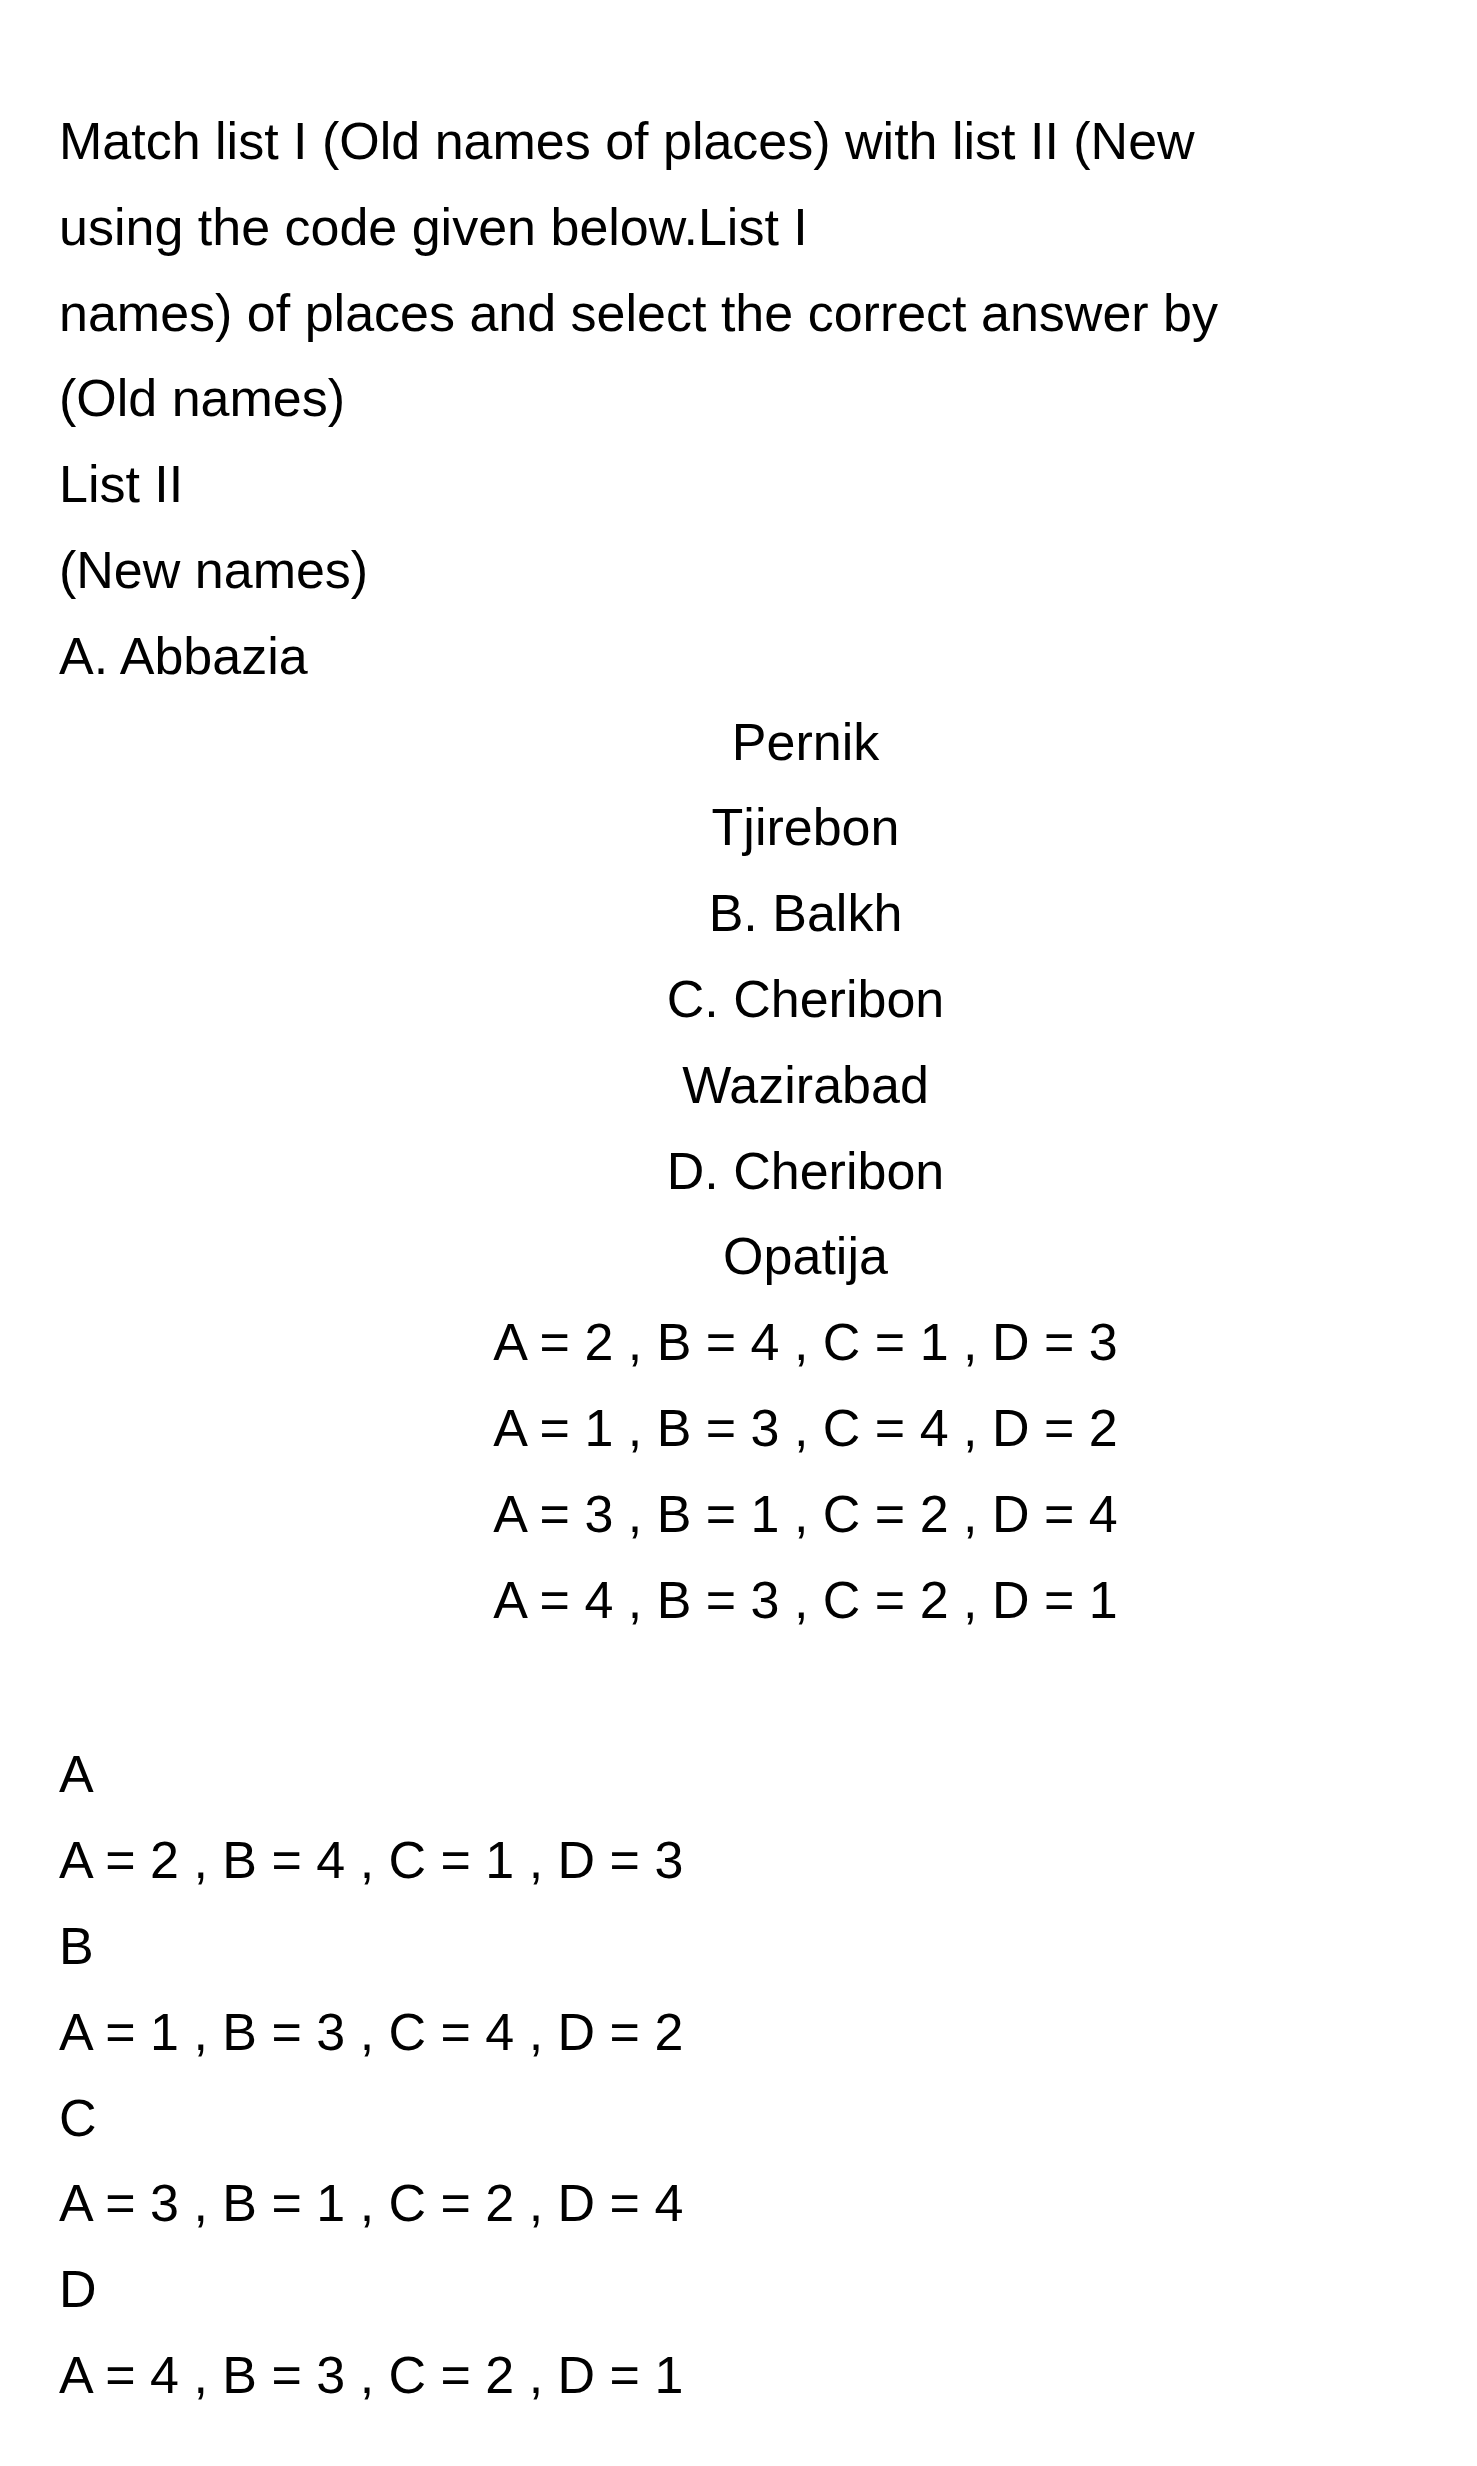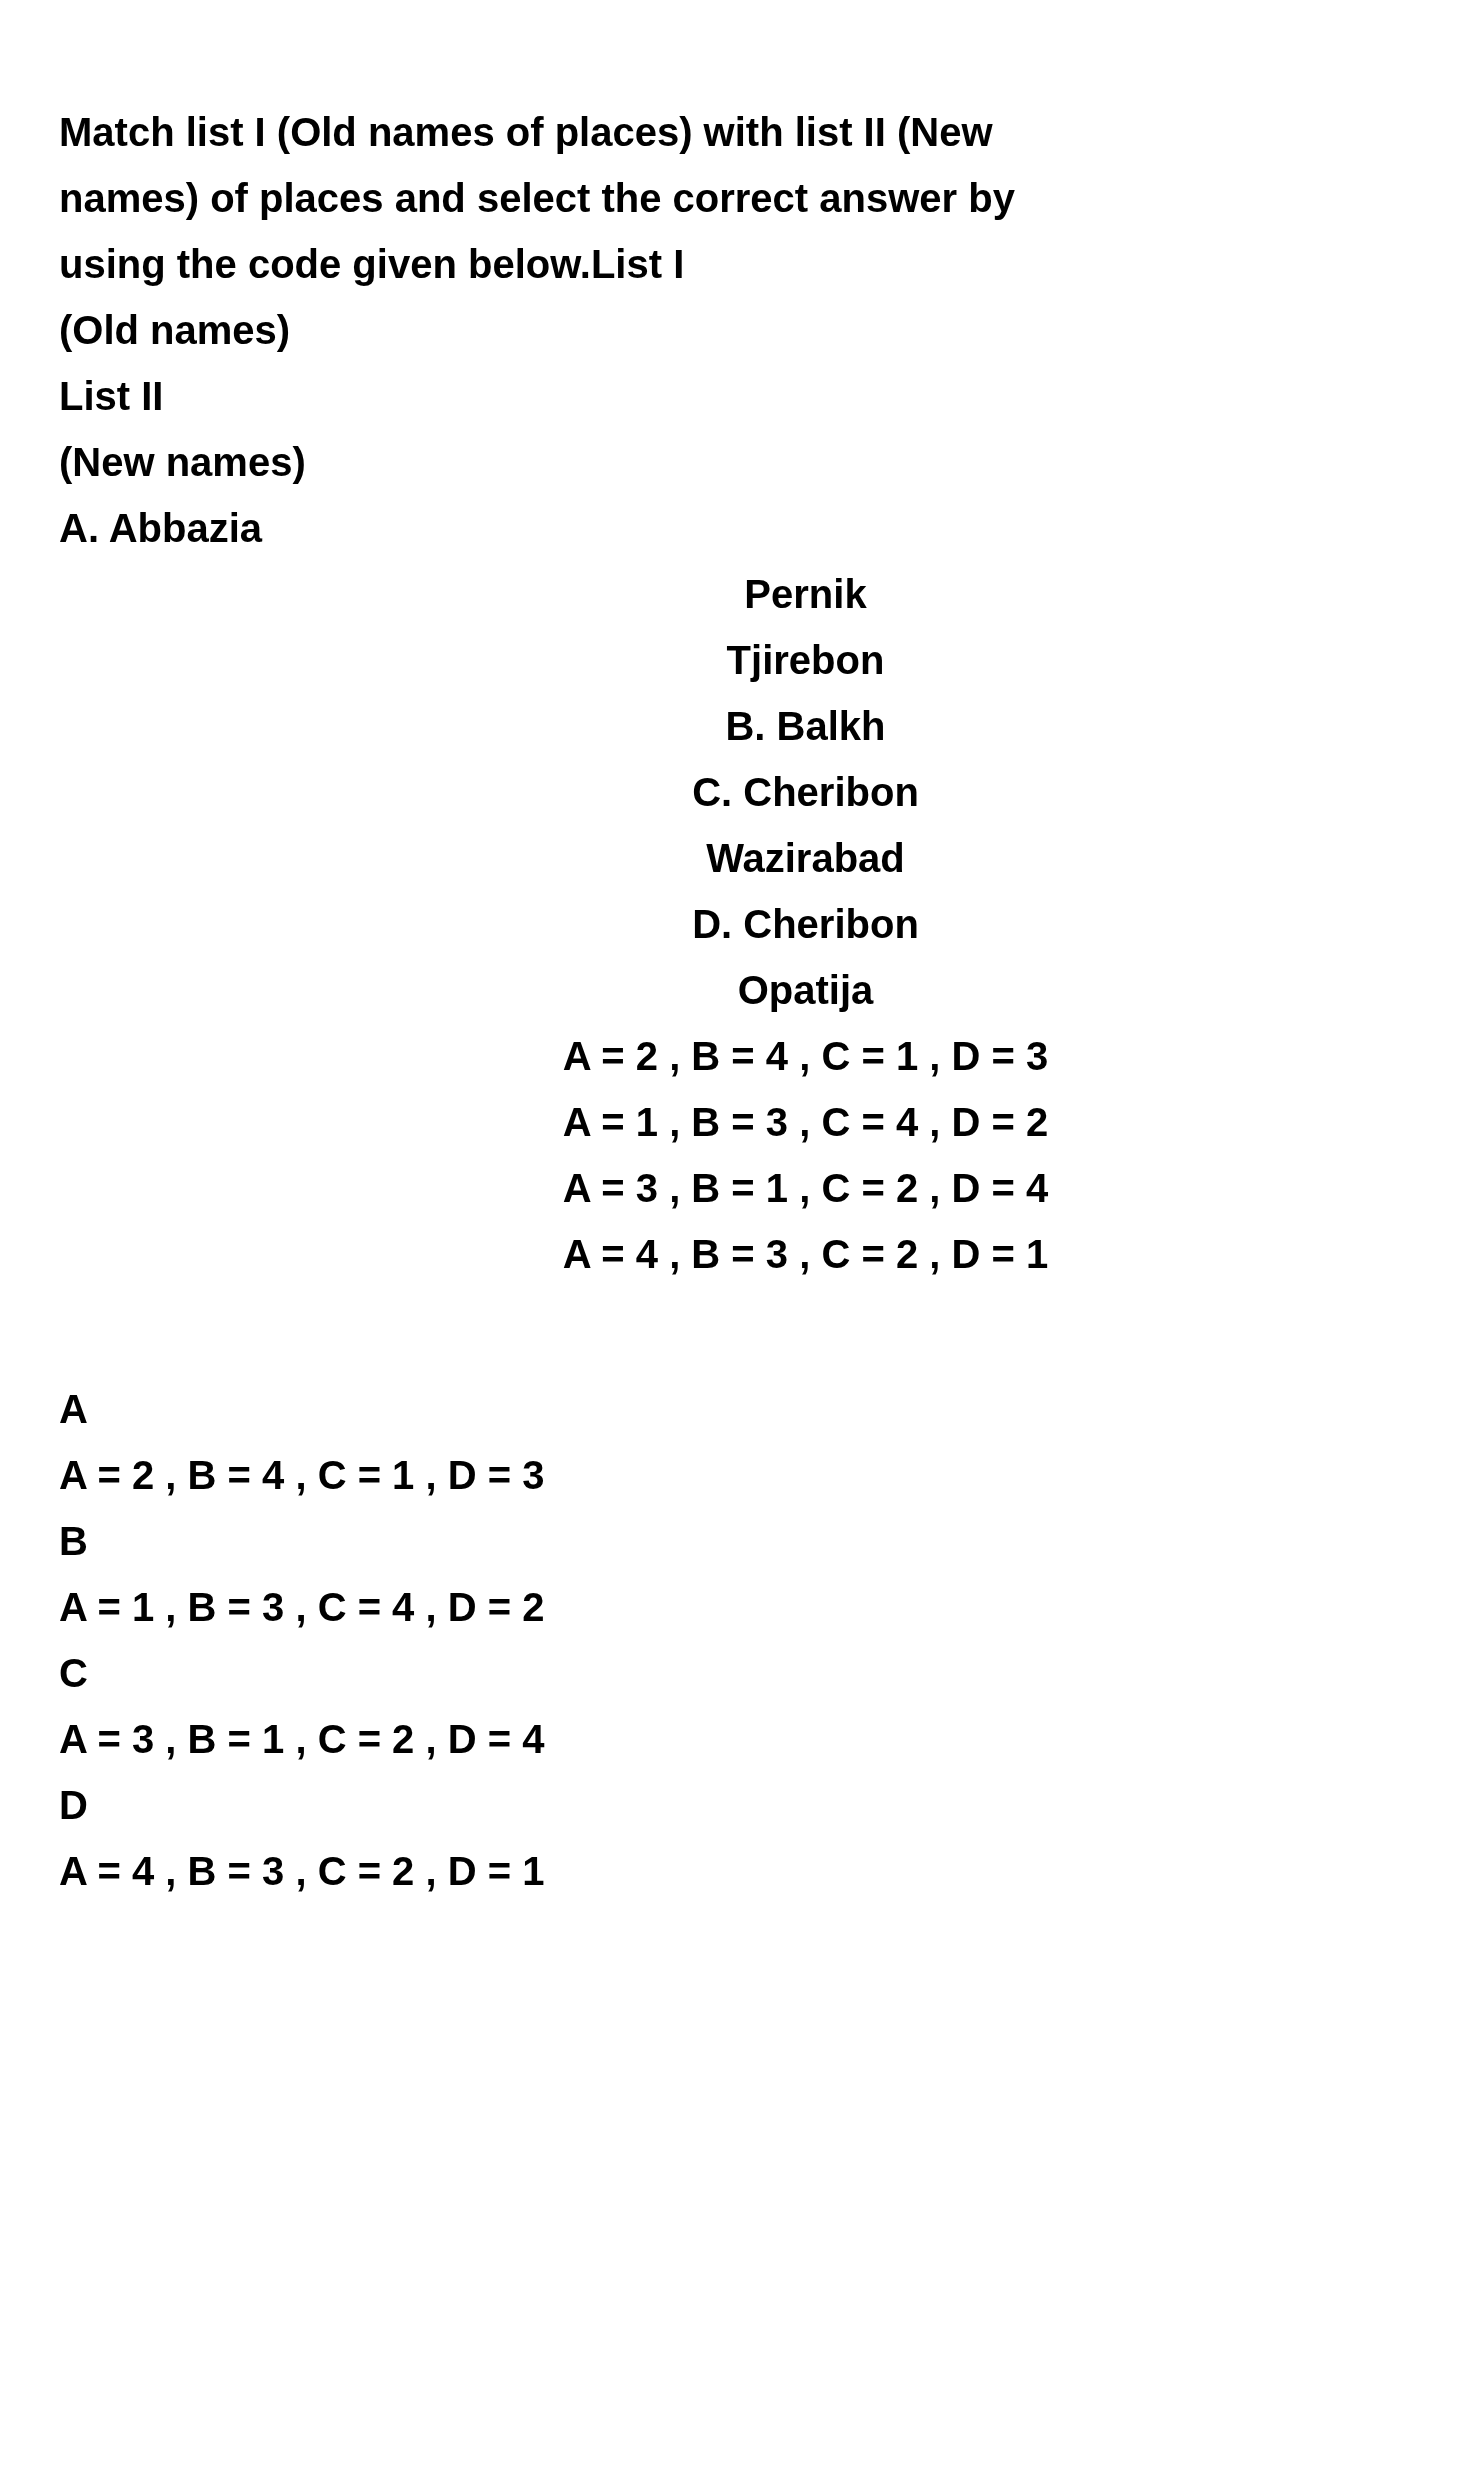--- a/index.html
+++ b/index.html
@@ -9,23 +9,23 @@
   }
   body {
     width: 1478px;
     height: 2467px;
     background: #ffffff;
     font-family: -apple-system, BlinkMacSystemFont, "Segoe UI", Helvetica, Arial, sans-serif;
     color: #000000;
     padding: 99px 59px 59px 59px;
   }
   .question-block {
-    font-size: 40px;
+    font-size: 52px;
     line-height: 1.65;
-    font-weight: 700;
+    font-weight: 400;
   }
   .question-intro {
     margin-bottom: 0;
   }
   .indented-list {
     padding-left: 133px;
     text-align: center;
   }
   .indented-list .line {
     display: block;
@@ -37,22 +37,22 @@
     display: block;
   }
 </style>
 </head>
 <body>
 
 <div class="question-block">
 
   <div class="question-intro">
     <div>Match list I (Old names of places) with list II (New</div>
+    <div>using the code given below.List I</div>
     <div>names) of places and select the correct answer by</div>
-    <div>using the code given below.List I</div>
     <div>(Old names)</div>
     <div>List II</div>
     <div>(New names)</div>
     <div>A. Abbazia</div>
   </div>
 
   <div class="indented-list">
     <span class="line">Pernik</span>
     <span class="line">Tjirebon</span>
     <span class="line">B. Balkh</span>

